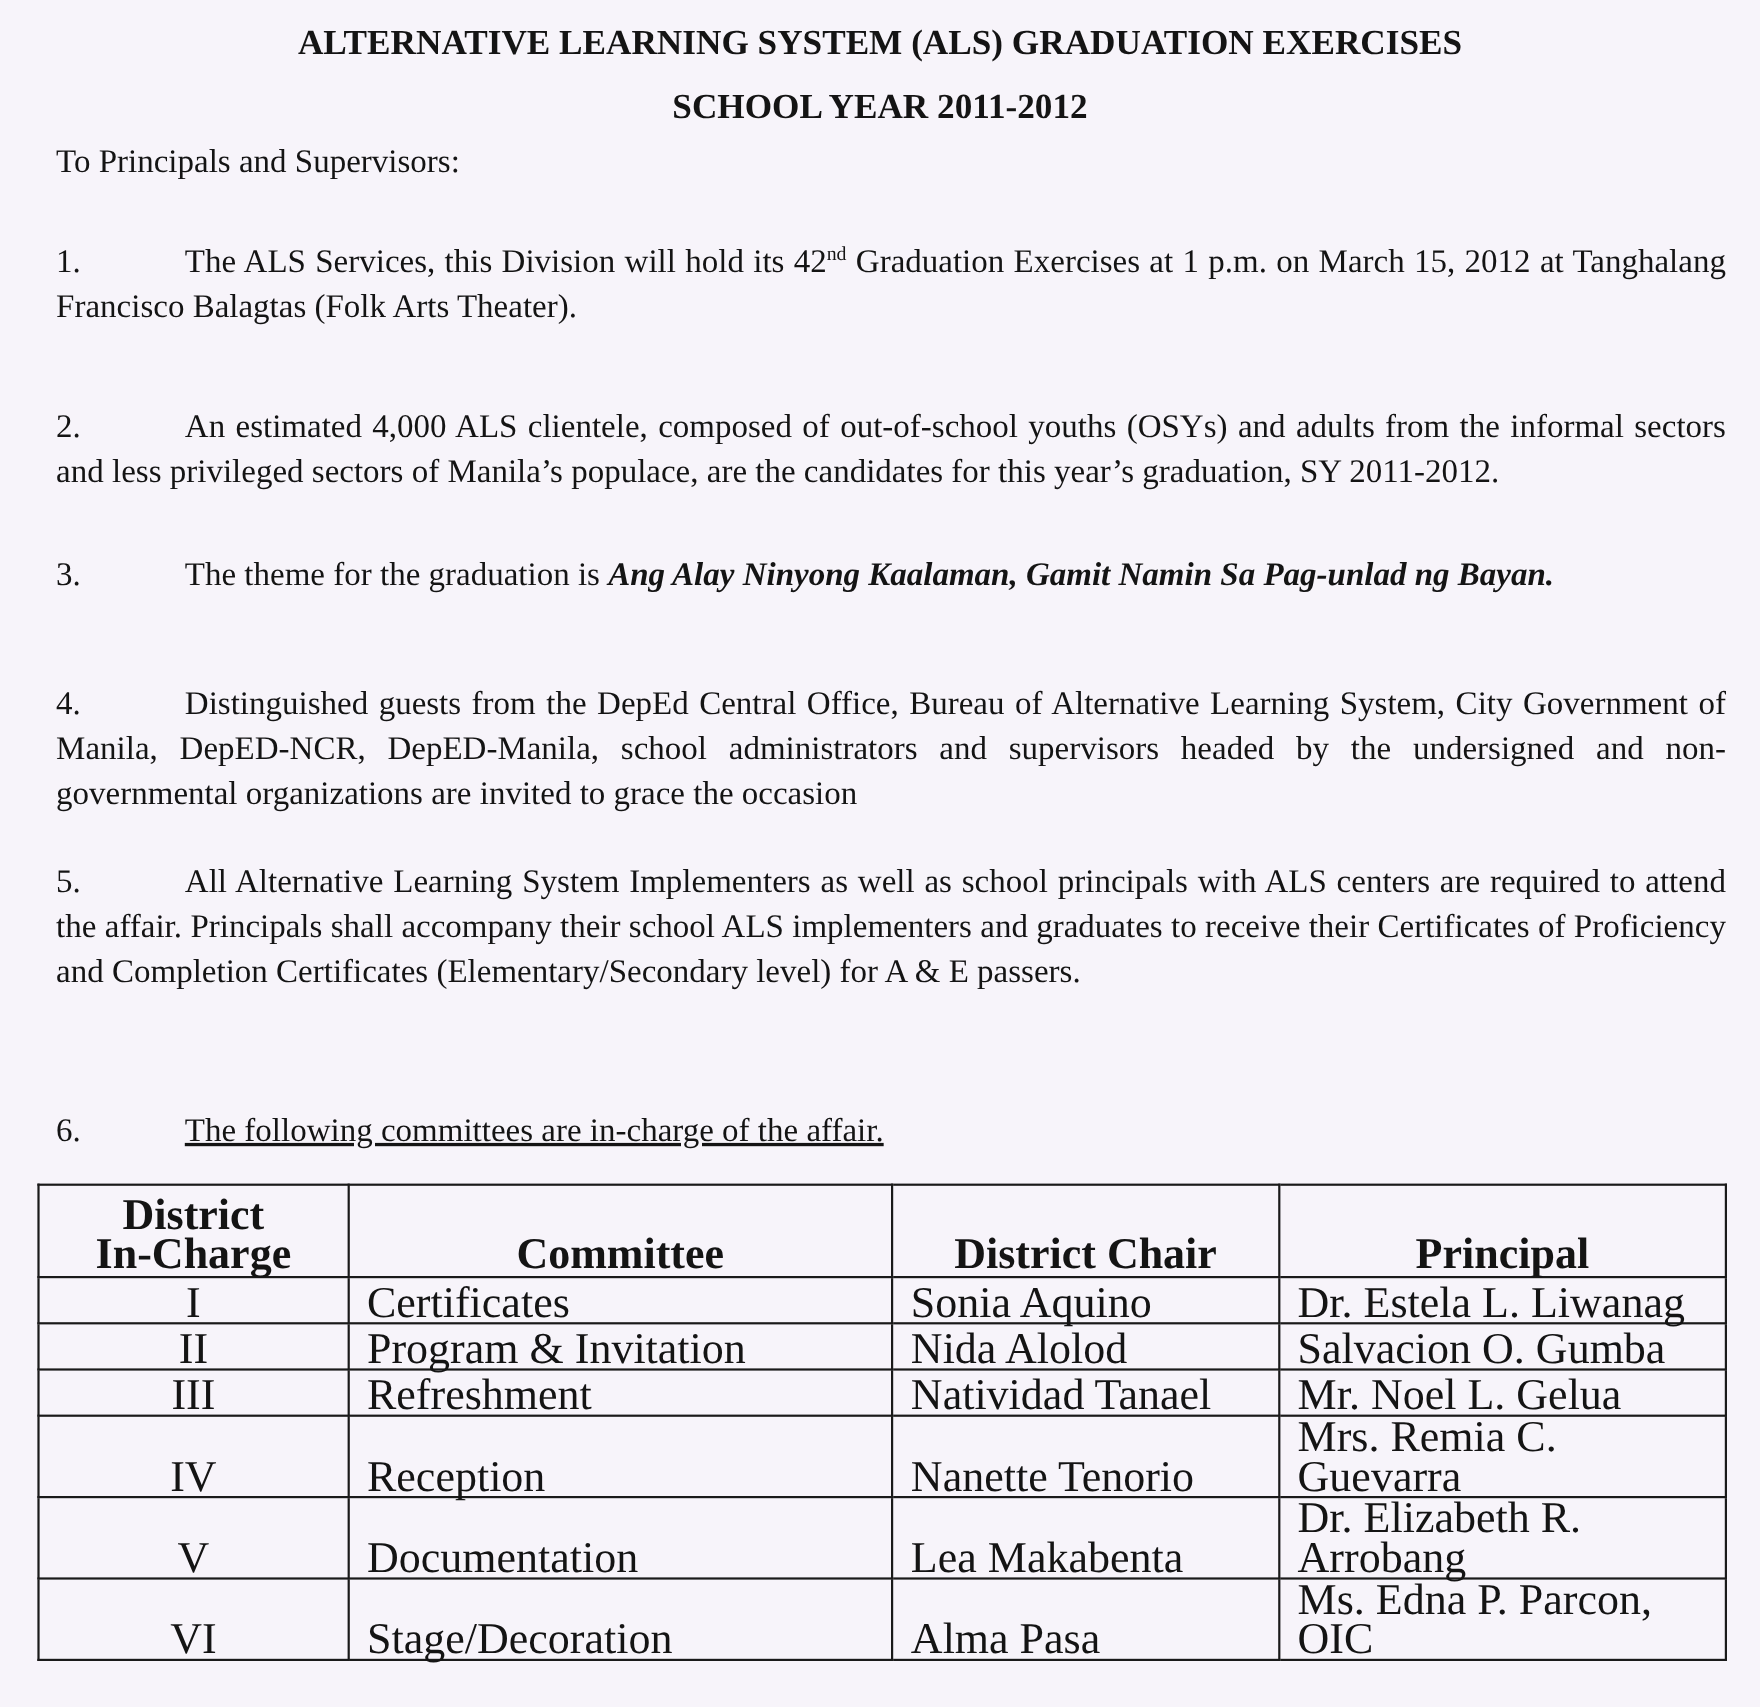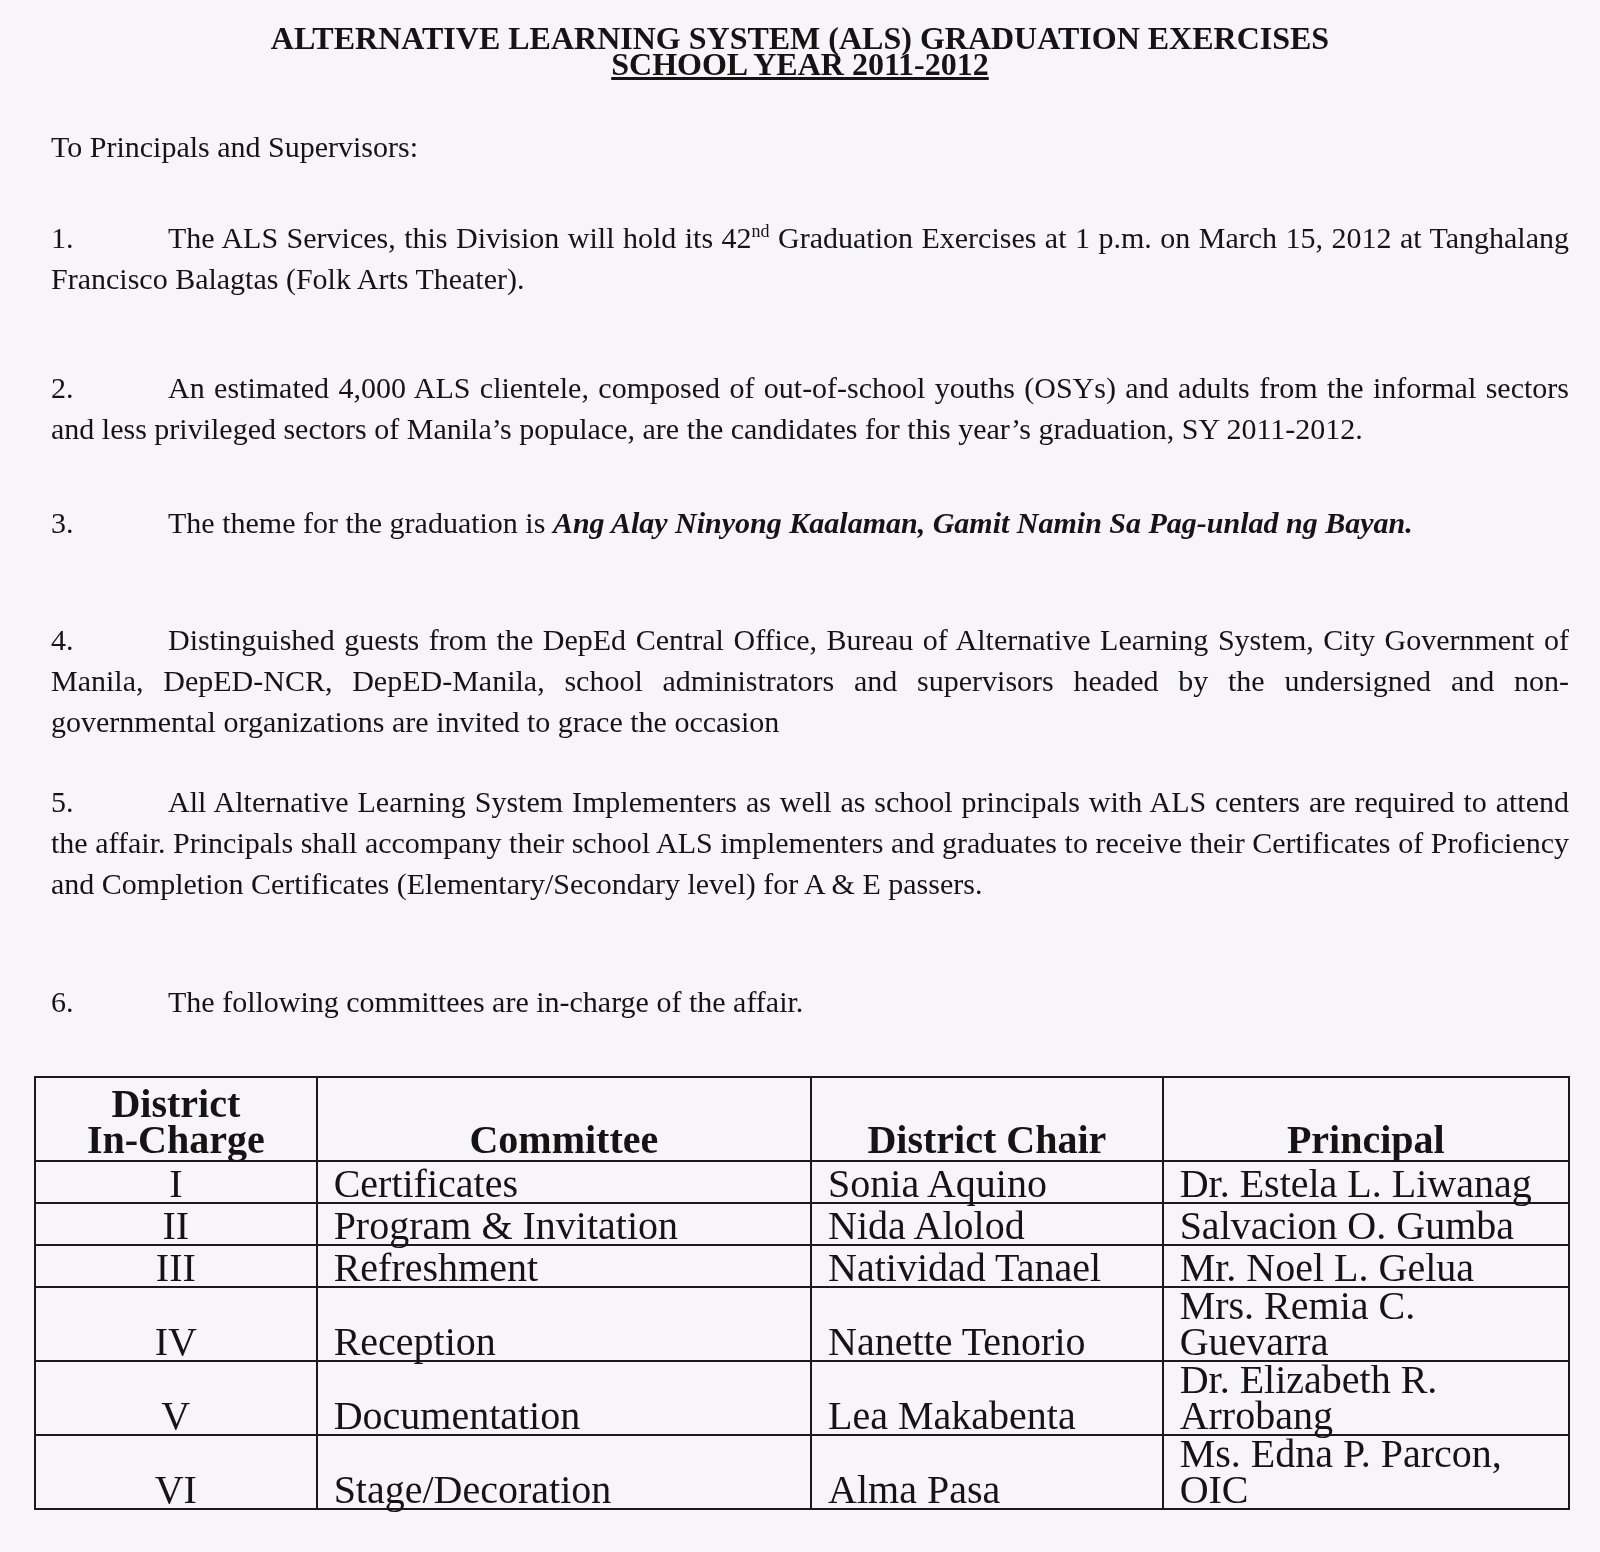--- a/index.html
+++ b/index.html
@@ -26,21 +26,21 @@
       position: absolute;
       left: 0;
       width: 1600px;
       text-align: center;
       font-weight: bold;
       font-size: 32px;
       letter-spacing: 0px;
       line-height: 40px;
     }
     .title.l1 { top: 18px; }
-    .title.l2 { top: 44px; text-decoration: underline; }
+    .title.l2 { top: 76px; }
 
     .salutation {
       position: absolute;
       left: 51px;
       top: 127px;
       font-size: 30px;
       line-height: 40px;
     }
 
     .para {
@@ -63,21 +63,21 @@
     .para i.theme {
       font-weight: bold;
       font-style: italic;
     }
 
     #p1 { top: 217px; }
     #p2 { top: 319px; margin-top: 48px; }
     #p3 { top: 502px; }
     #p4 { top: 619px; }
     #p5 { top: 781px; }
-    #p6 { top: 981px; }
+    #p6 { top: 1007px; text-decoration: underline; }
     #p7 { top: 1456px; }
 
     table.committees {
       position: absolute;
       left: 34px;
       top: 1076px;
       width: 1536px;
       border-collapse: collapse;
       font-size: 40px;
       line-height: 36px;

